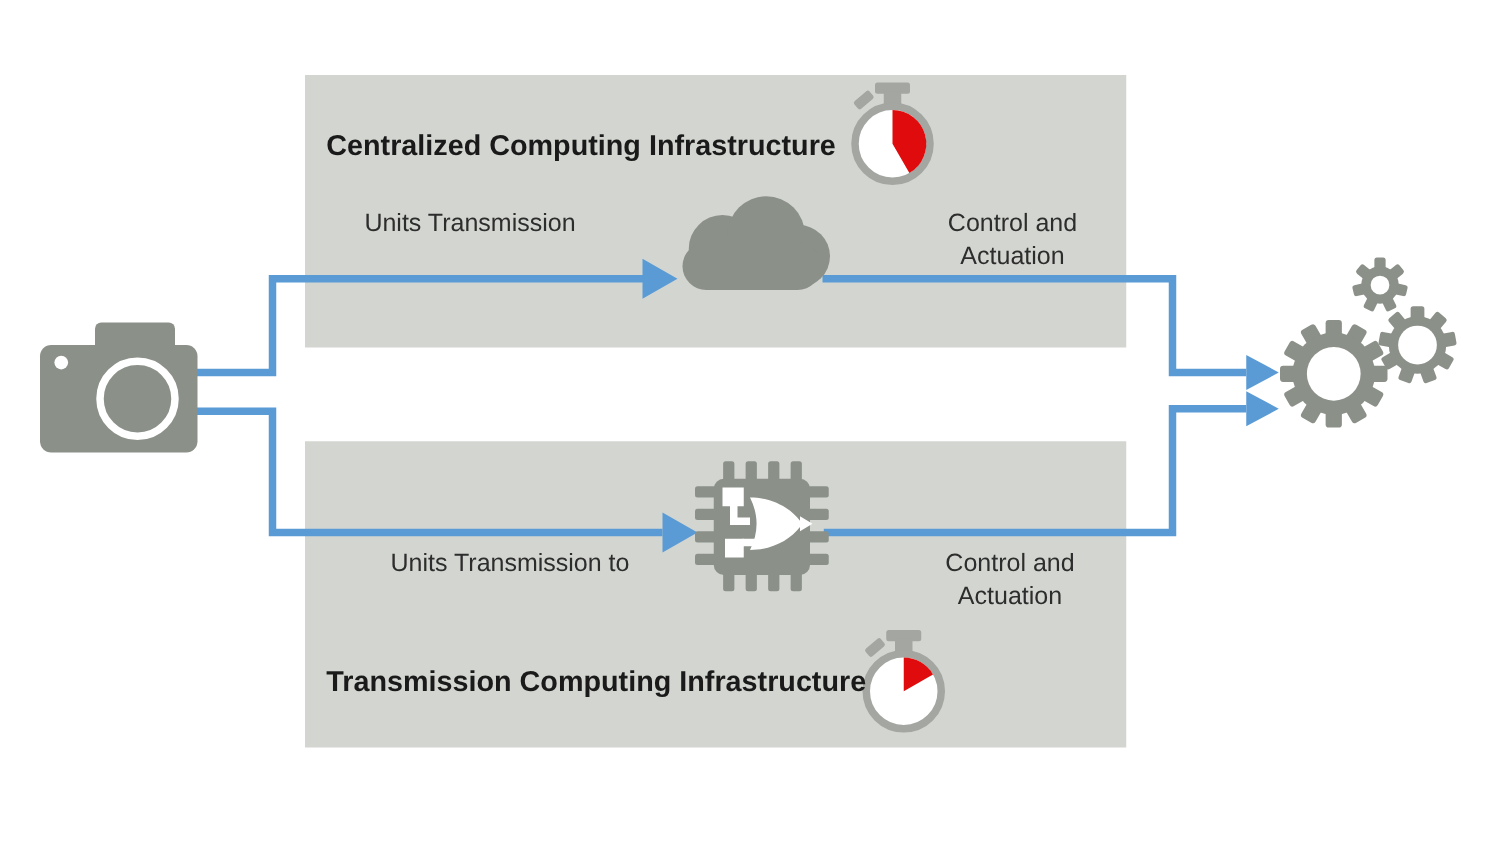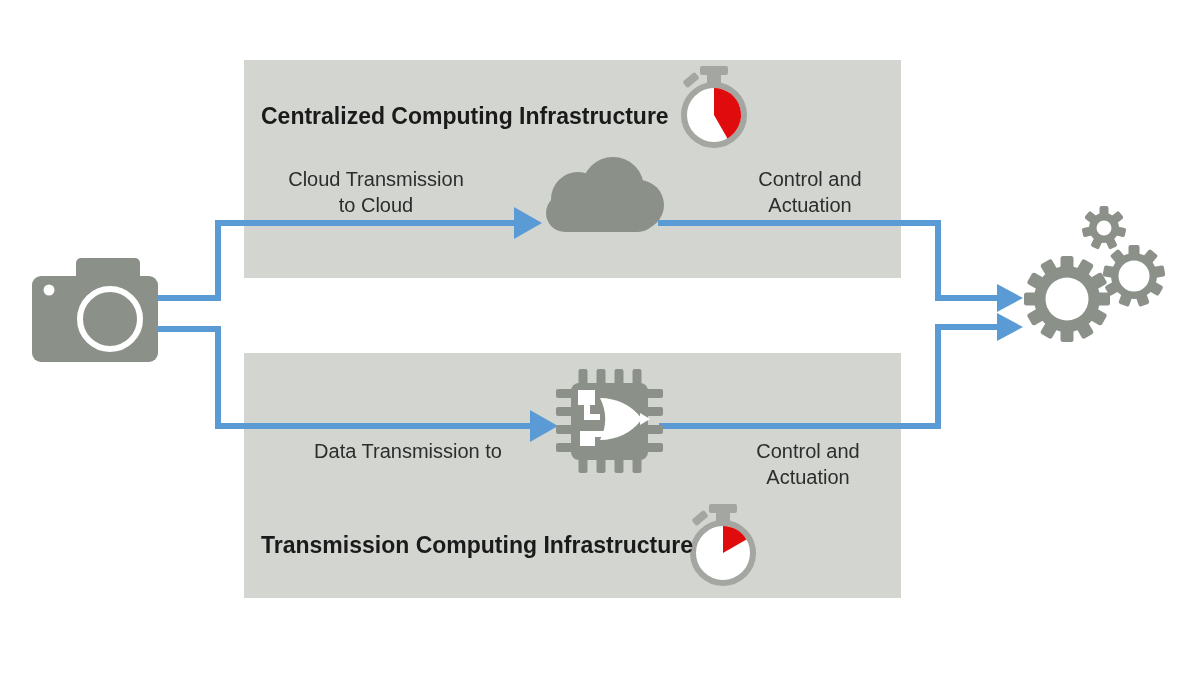--- a/index.html
+++ b/index.html
@@ -152,31 +152,30 @@
       <rect class="ringfill" x="716" y="511" width="14" height="12"></rect>
       <rect class="ringfill" x="692" y="514" width="16" height="8" rx="2" transform="rotate(-40 700 518)"></rect>
       <circle class="watchface" cx="723" cy="553" r="30"></circle>
       <path class="red" d="M723 553 L723 526 A27 27 0 0 1 746.4 539.5 Z"></path>
     </g>
   </svg>
 
   <div class="title" style="left:261px;top:103px;">Centralized Computing Infrastructure</div>
 
   <div class="txt" style="left:276px;top:166px;width:200px;">
-    <div>Cloud Transmission</div>
-    <div>to Cloud</div>
+    <div>Units Transmission</div>
   </div>
 
   <div class="txt" style="left:735px;top:166px;width:150px;">
     <div>Control and</div>
     <div>Actuation</div>
   </div>
 
   <div class="txt" style="left:258px;top:438px;width:300px;">
-    <div>Data Transmission to</div>
+    <div>Units Transmission to</div>
   </div>
 
   <div class="txt" style="left:733px;top:438px;width:150px;">
     <div>Control and</div>
     <div>Actuation</div>
   </div>
 
   <div class="title" style="left:261px;top:532px;">Transmission Computing Infrastructure</div>
 
 </div>

